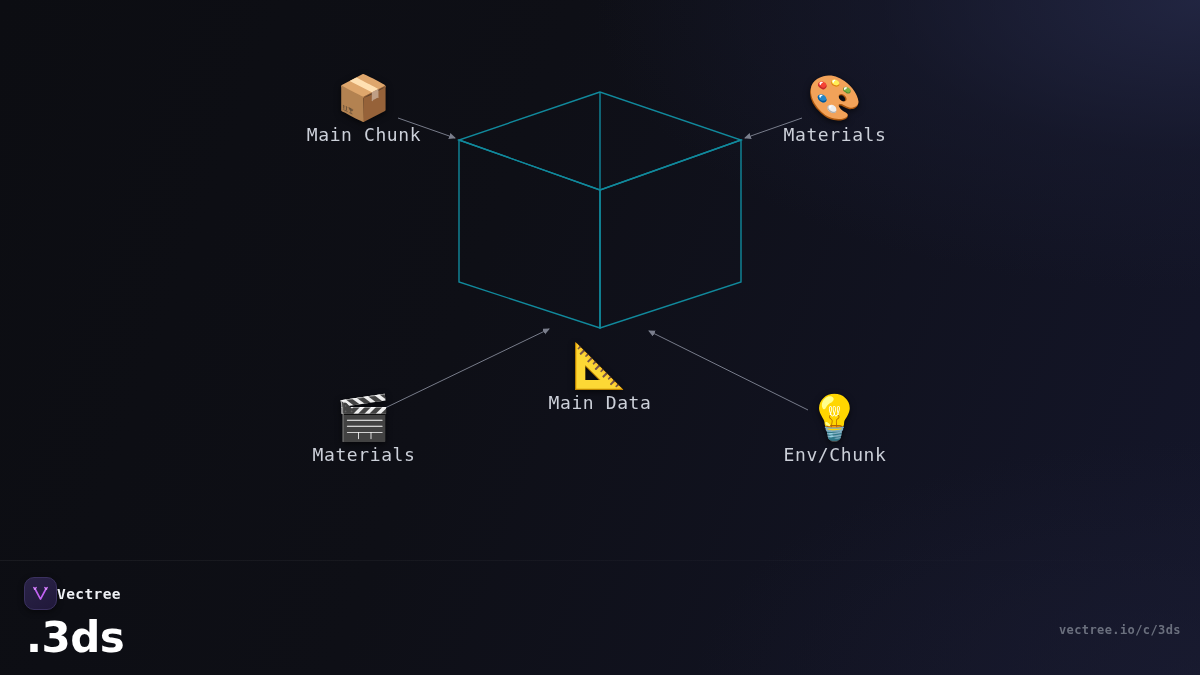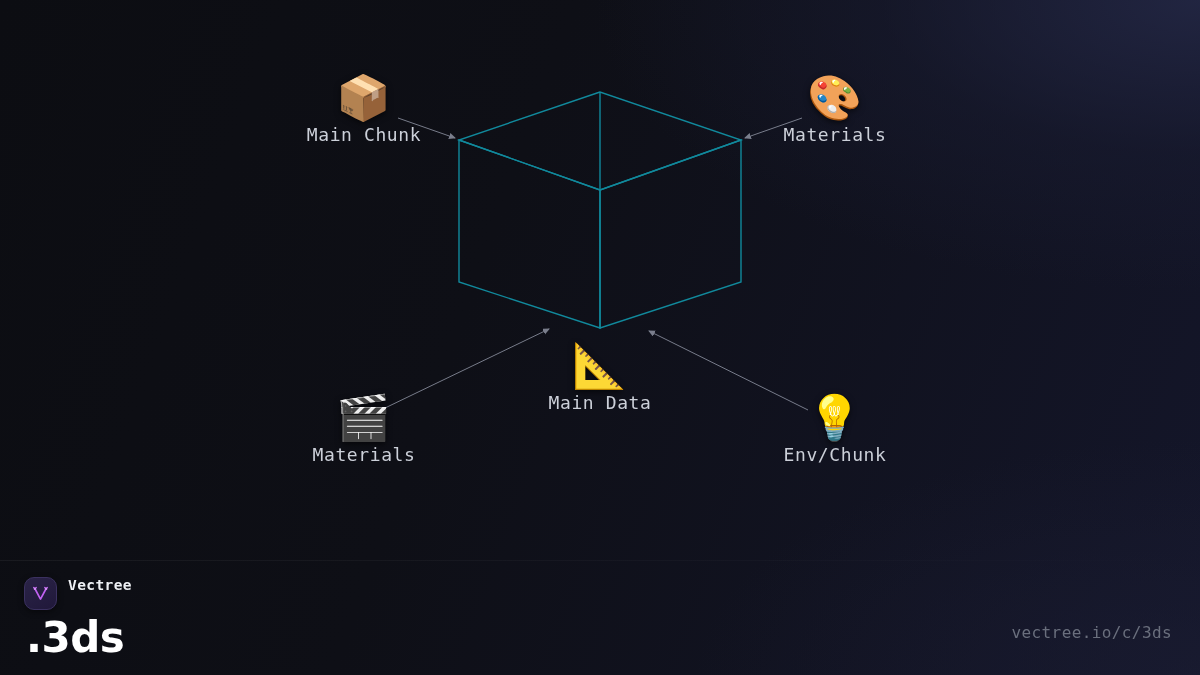--- a/index.html
+++ b/index.html
@@ -60,44 +60,44 @@
   #node-mesh-data    { left:600px; top:340px; }
 
   
   .footer { position:absolute; left:0; bottom:0; width:1200px; height:115px; }
   .footer-divider {
     position:absolute; left:0; top:0; width:1200px; height:1px;
     background:linear-gradient(90deg, rgba(255,255,255,0.055), rgba(255,255,255,0.025) 60%, rgba(255,255,255,0.0));
   }
   .brand-row {
     position:absolute; left:24px; top:17px;
-    display:flex; gap:11px;
+    display:flex; align-items:center; 
   }
   .brand-logo {
     width:33px; height:33px; border-radius:10px;
     background:linear-gradient(150deg,#2a2347 0%,#20183a 100%);
     border:1px solid #3b3160;
     display:flex; align-items:center; justify-content:center;
     box-shadow:0 2px 6px rgba(0,0,0,0.45);
   }
   .brand-name {
     font-family:"DejaVu Sans Mono", monospace;
     font-size:14.5px; font-weight:bold; color:#eef0f4;
     letter-spacing:0.4px;
   }
   .ext-title {
     position:absolute; left:26px; top:53px;
     font-family:"DejaVu Sans", sans-serif;
     font-size:42px; font-weight:bold; color:#ffffff;
     letter-spacing:-0.5px;
   }
   .site-url {
-    position:absolute; right:28px; top:63px;
+    position:absolute; right:19px; top:63px;
     font-family:"DejaVu Sans Mono", monospace;
-    font-size:16px; color:#6a6f7d; letter-spacing:0.4px;
+    font-size:12px; color:#6a6f7d; letter-spacing:0.4px;font-weight:bold;
   }
 </style>
 </head>
 <body>
 
 <div id="stage">
 
   <div class="diagram-frame"></div>
 
   <svg class="canvas" viewBox="0 0 1200 675">

